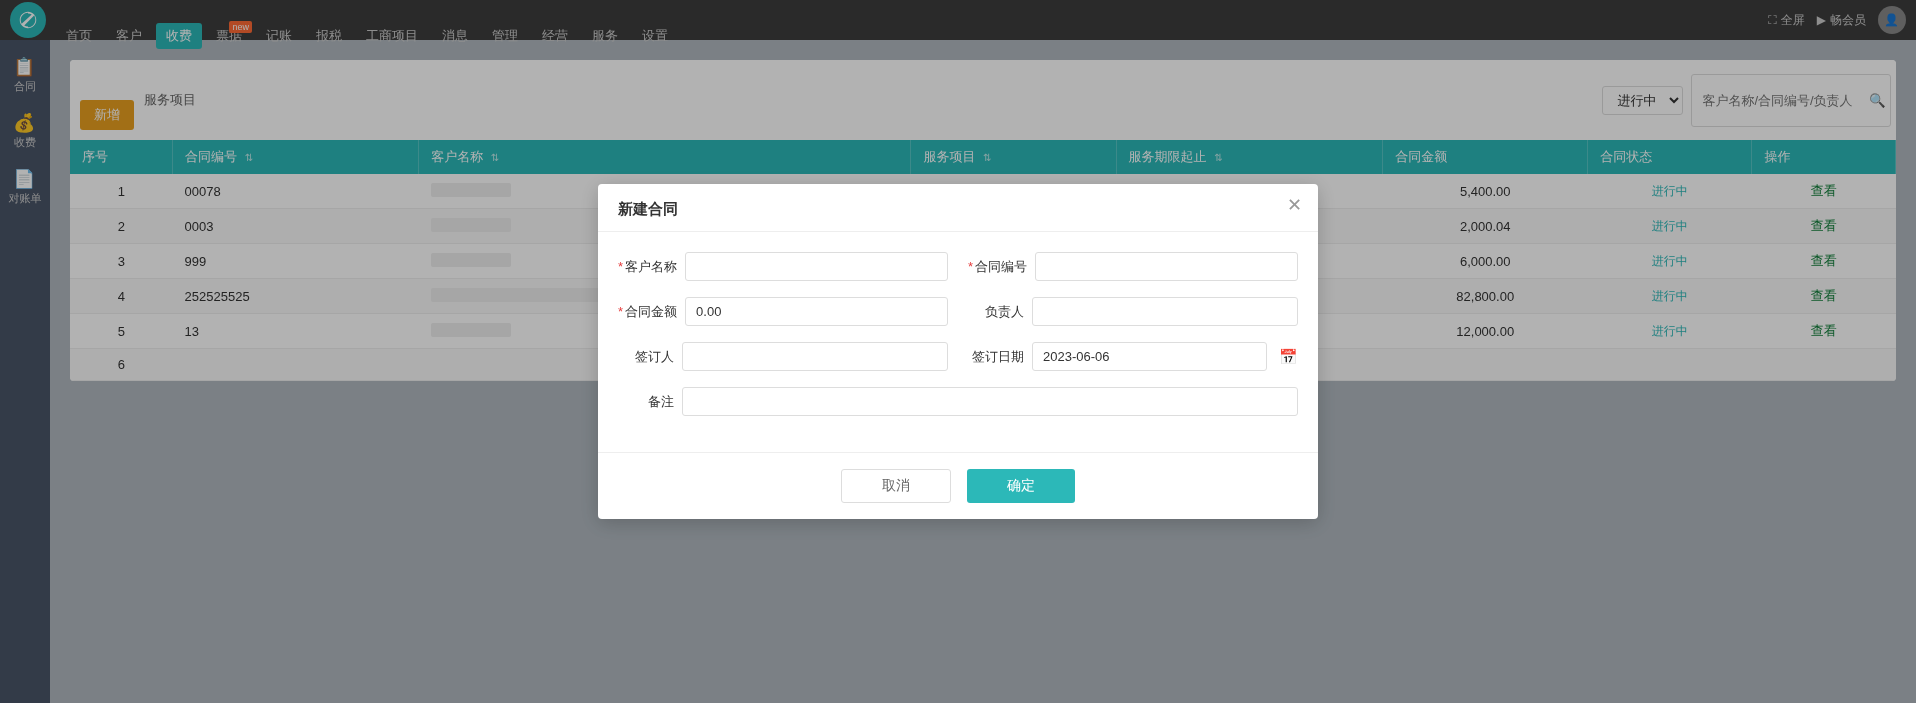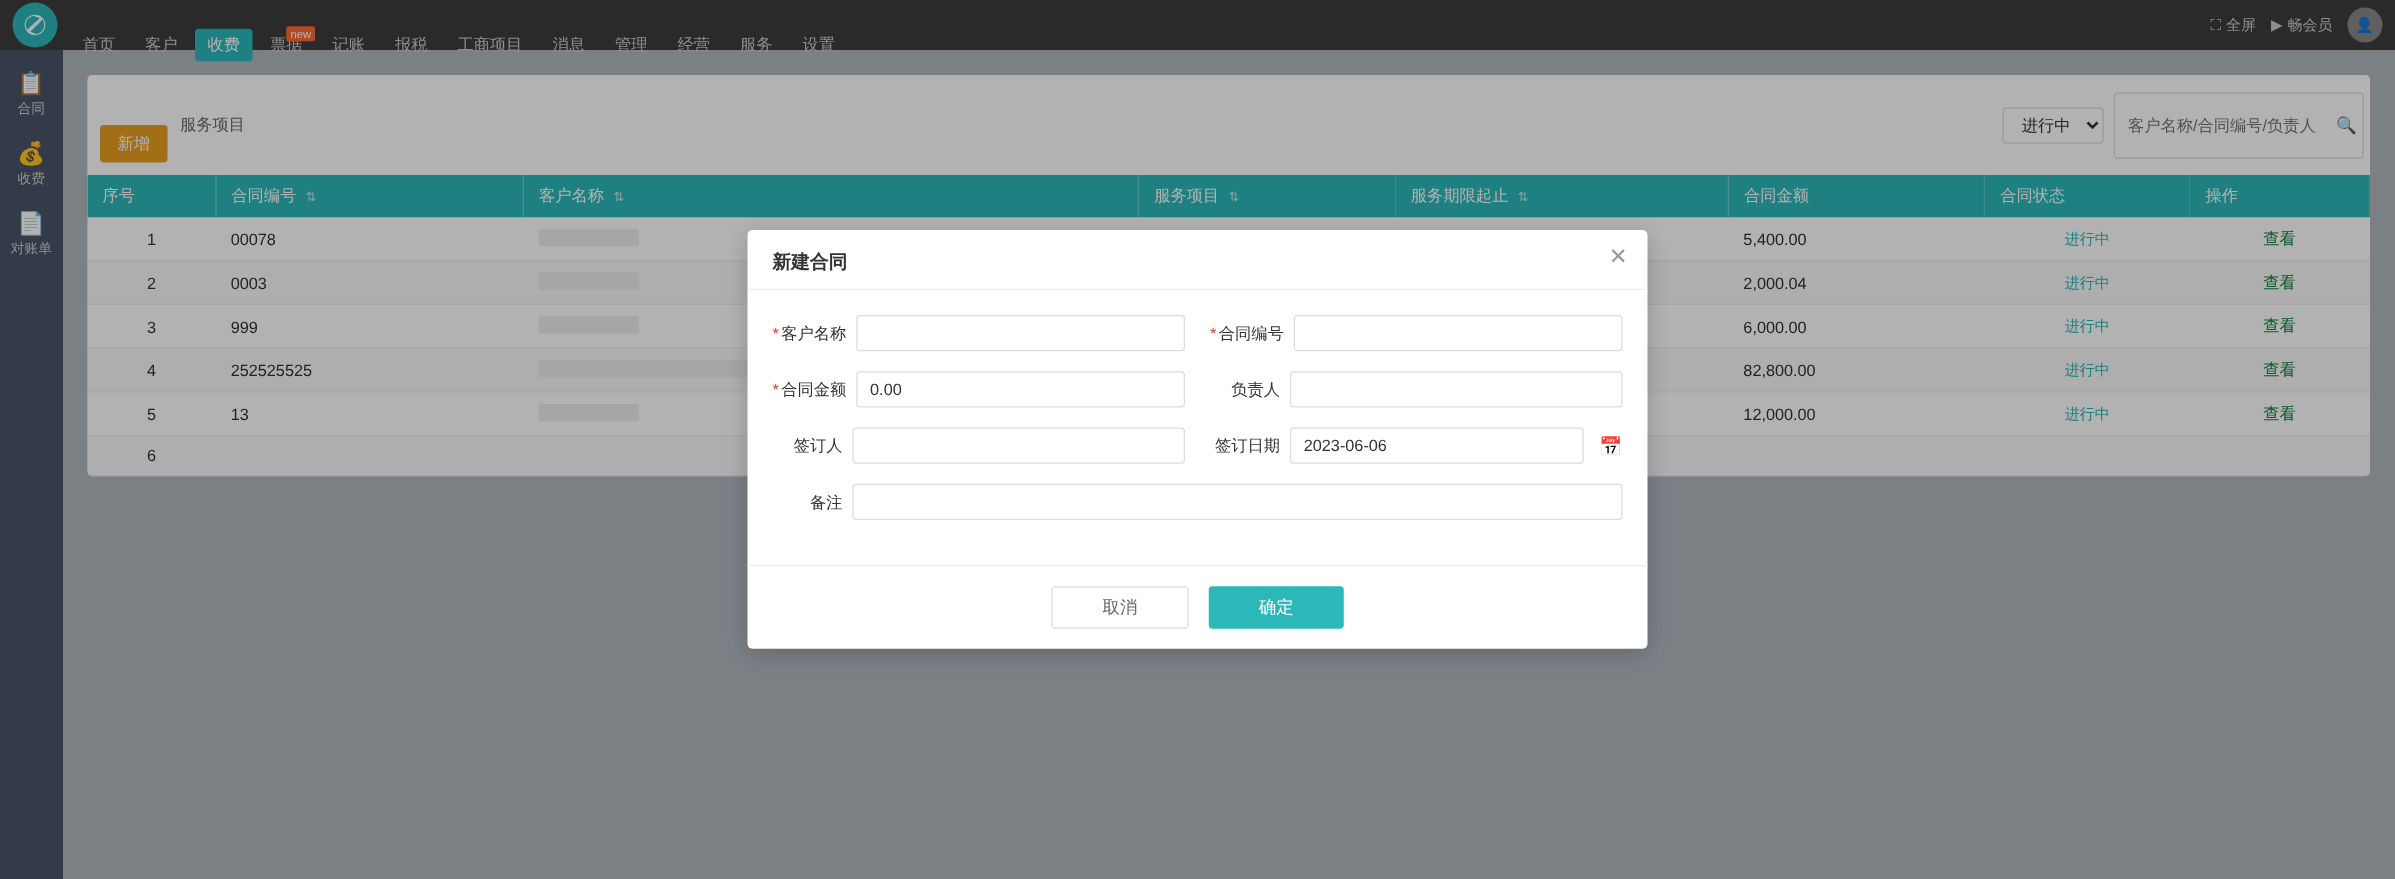--- a/index.html
+++ b/index.html
@@ -342,21 +342,21 @@
       border-radius: 3px;
       cursor: pointer;
       font-size: 14px;
     }
 
     .col-seq { width: 50px; text-align: center; }
     .col-contract { width: 120px; }
     .col-customer { width: 240px; }
     .col-service { width: 100px; }
     .col-period { width: 130px; }
-    .col-amount { width: 100px; text-align: left; }
+    .col-amount { width: 100px; text-align: center; }
     .col-status { width: 80px; text-align: center; }
     .col-action { width: 70px; text-align: center; }
   </style>
 </head>
 <body>
 
 <nav class="top-nav">
   <div class="nav-logo">
     <svg viewBox="0 0 24 24" fill="none" xmlns="http://www.w3.org/2000/svg">
       <path d="M12 3C7 3 3 7 3 12s4 9 9 9 9-4 9-9-4-9-9-9zm0 2c1.5 0 2.9.4 4.1 1.1L5.1 16.1C4.4 14.9 4 13.5 4 12c0-4.4 3.6-8 8-8zm0 14c-1.5 0-2.9-.4-4.1-1.1l11-11C19.6 9.1 20 10.5 20 12c0 4.4-3.6 8-8 8z" fill="#fff"></path>

